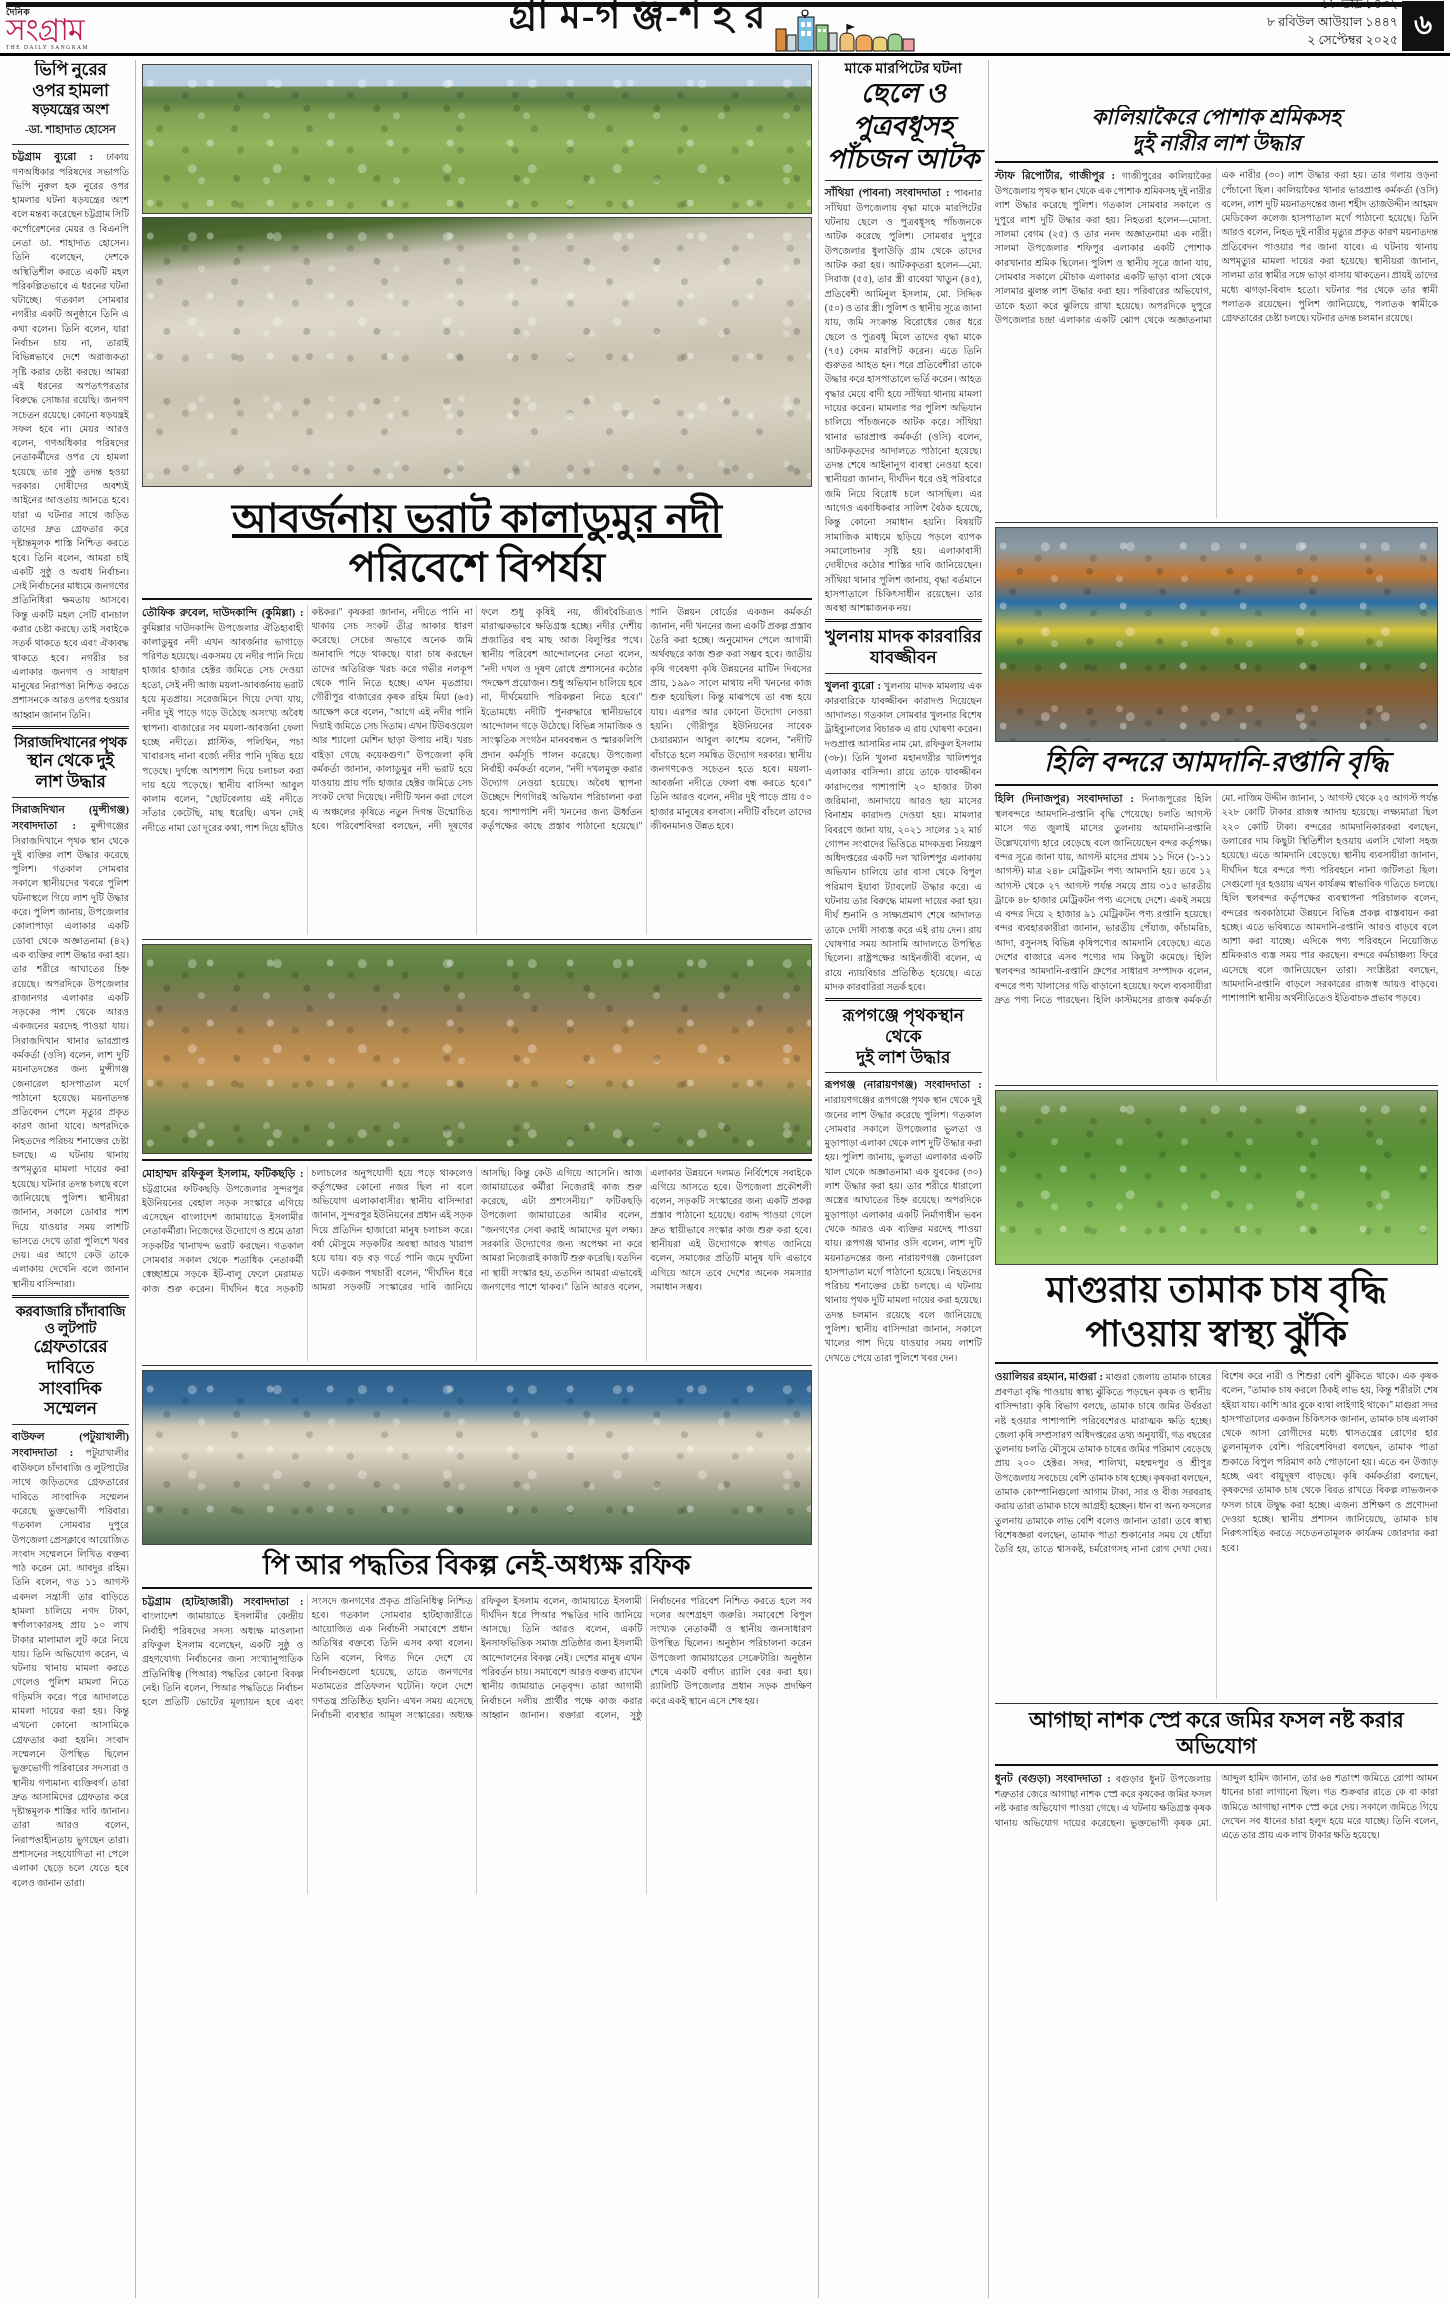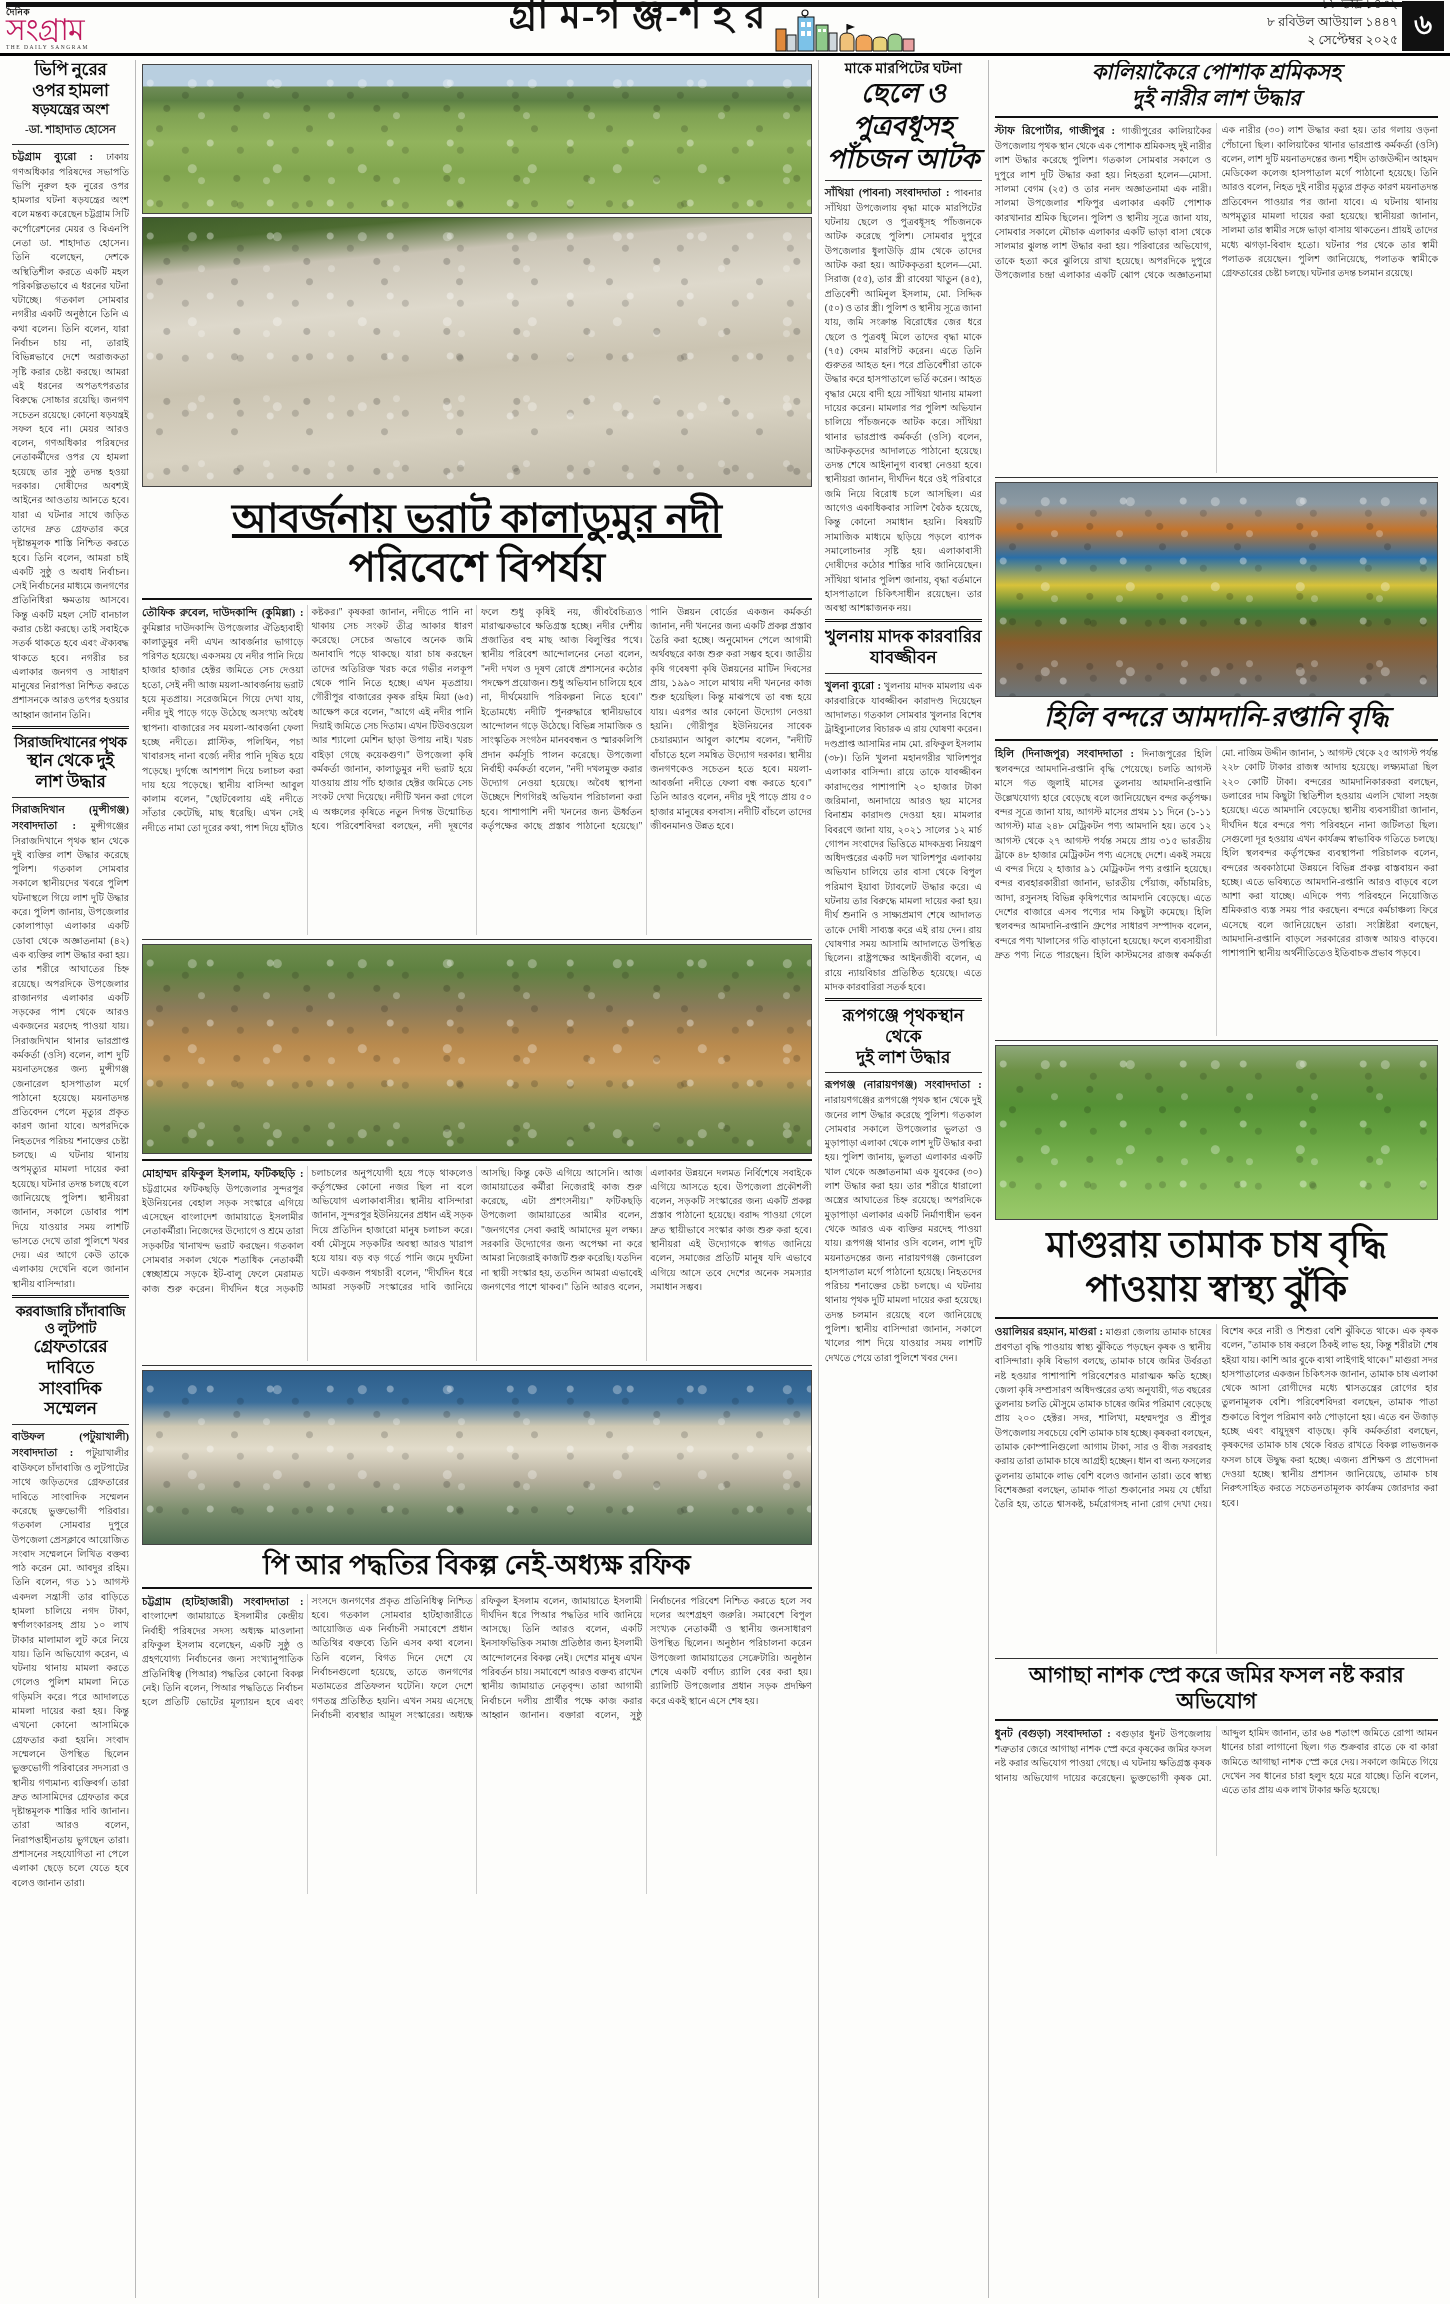--- a/index.html
+++ b/index.html
@@ -455,21 +455,21 @@
 
 রূপগঞ্জ থানার ওসি বলেন, লাশ দুটি ময়নাতদন্তের জন্য নারায়ণগঞ্জ জেনারেল হাসপাতাল মর্গে পাঠানো হয়েছে। নিহতদের পরিচয় শনাক্তের চেষ্টা চলছে।
 
 এ ঘটনায় থানায় পৃথক দুটি মামলা দায়ের করা হয়েছে। তদন্ত চলমান রয়েছে বলে জানিয়েছে পুলিশ।
 
 স্থানীয় বাসিন্দারা জানান, সকালে খালের পাশ দিয়ে যাওয়ার সময় লাশটি দেখতে পেয়ে তারা পুলিশে খবর দেন।</span>
         </div>
       </div>
     </div>
 
-    <div class="col" style="grid-column: 6 / span 2; border-right:none;">
+    <div class="col" style="grid-column: 6 / span 2; border-right:none;margin-top:45px;">
 
       <div>
         <div class="hl hl-m hl-italic">কালিয়াকৈরে পোশাক শ্রমিকসহ</div>
         <div class="hl hl-m hl-italic">দুই নারীর লাশ উদ্ধার</div>
         <div class="rule-thick"></div>
         <div class="bt body-cols-2" style="height:350px;">
           <span class="dateline">স্টাফ রিপোর্টার, গাজীপুর :</span>
           <span>গাজীপুরের কালিয়াকৈর উপজেলায় পৃথক স্থান থেকে এক পোশাক শ্রমিকসহ দুই নারীর লাশ উদ্ধার করেছে পুলিশ। গতকাল সোমবার সকালে ও দুপুরে লাশ দুটি উদ্ধার করা হয়।
 
 নিহতরা হলেন—মোসা. সালমা বেগম (২৫) ও তার ননদ অজ্ঞাতনামা এক নারী। সালমা উপজেলার শফিপুর এলাকার একটি পোশাক কারখানার শ্রমিক ছিলেন।

